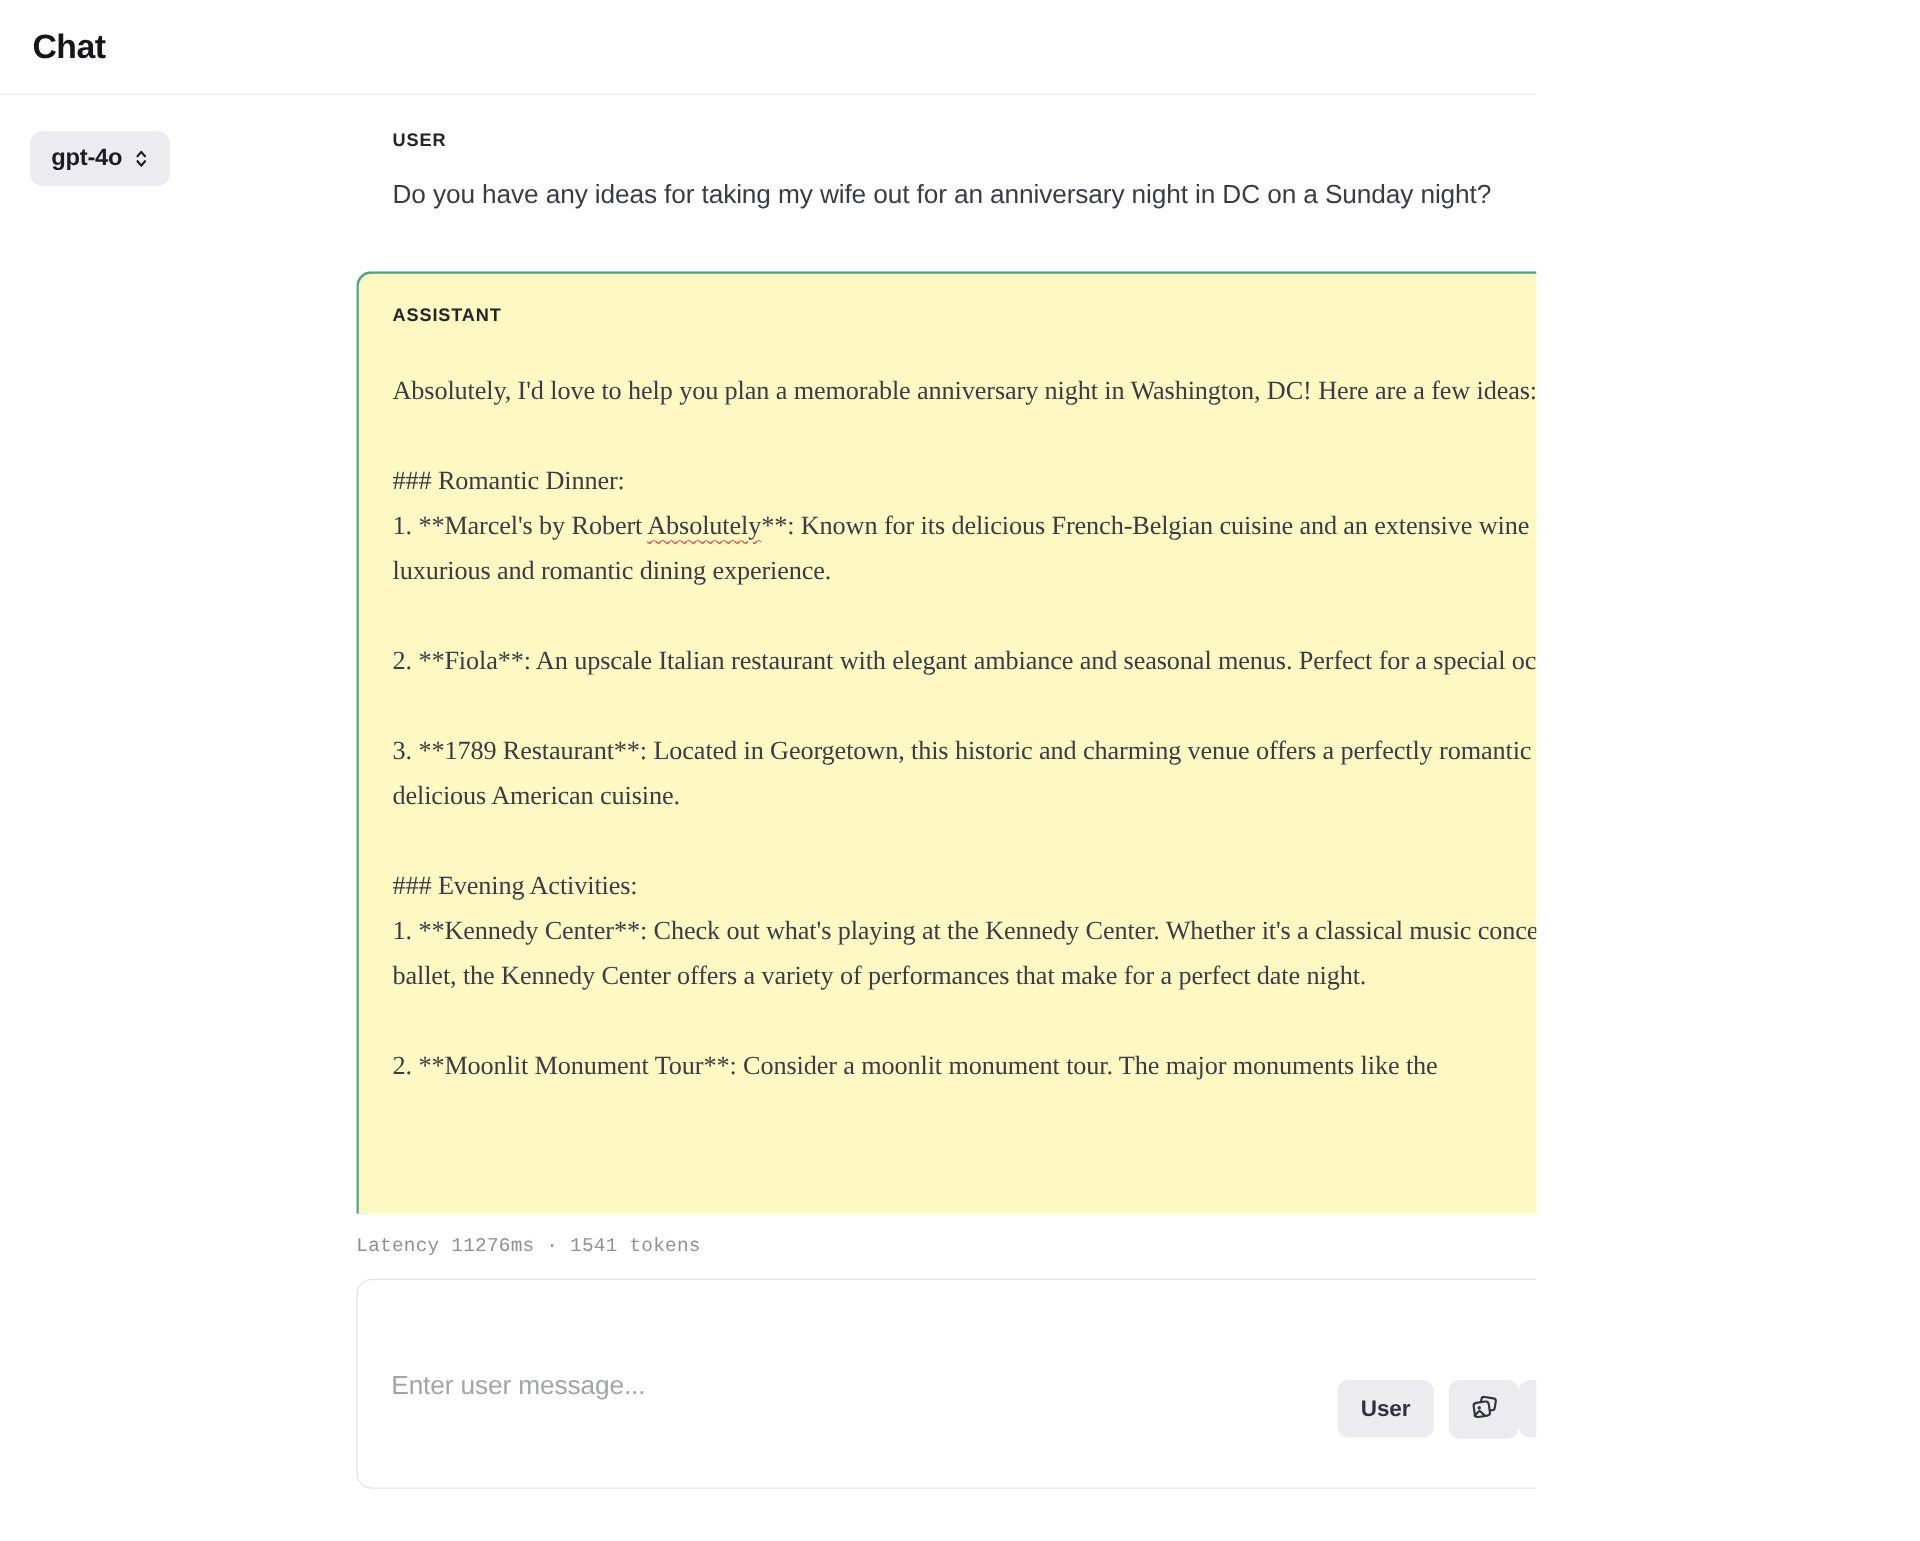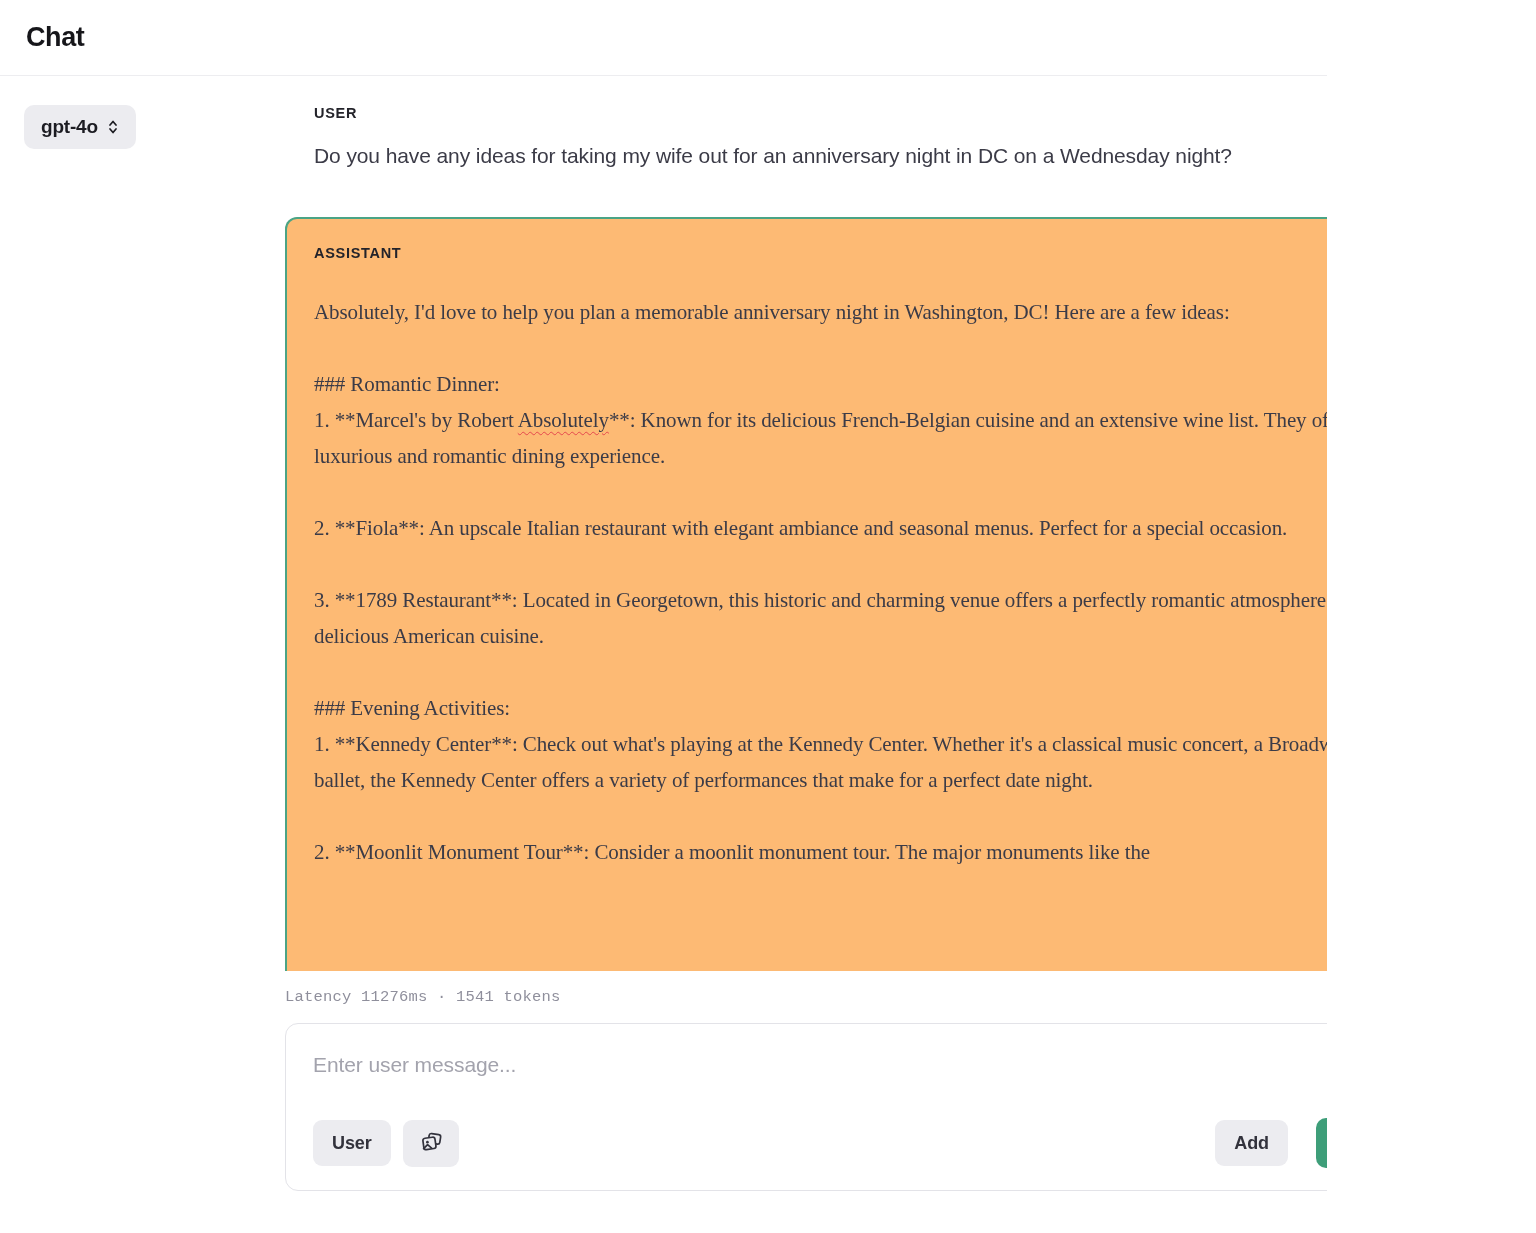--- a/index.html
+++ b/index.html
@@ -7,21 +7,21 @@
   html, body {
     width: 1536px;
     height: 1233px;
     background: #ffffff;
     font-family: "Liberation Sans", sans-serif;
     -webkit-font-smoothing: antialiased;
   }
 
   .app {
     position: relative;
-    width: 1327px;
+    width: 1229px;
     height: 1233px;
     overflow: hidden;
     background: #ffffff;
   }
 
   
   .header {
     height: 76px;
     border-bottom: 1px solid #ededf0;
     display: flex;
@@ -100,21 +100,21 @@
   
   .turn-assistant {
     margin-top: 43px;
     border: 2px solid #4aa485;
     border-bottom: none;
     border-radius: 12px 12px 0 0;
     padding: 26px 29px 0 27px;
     height: 754px;
     overflow: hidden;
     position: relative;
-    background: #fdba74;
+    background: #fef9c3;
   }
   .assistant-head {
     display: flex;
     align-items: flex-start;
     justify-content: space-between;
     margin-bottom: 16px;
   }
   .collapse-btn {
     background: none;
     border: none;
@@ -150,21 +150,21 @@
   }
 
   
   .composer {
     margin-top: 17px;
     border: 1px solid #e3e3e8;
     border-radius: 13px;
     padding: 26px 26px 22px 27px;
     min-height: 168px;
     display: flex;
-    flex-direction: column;
+    flex-direction: row;
     justify-content: space-between;
     background: #fff;
   }
   .composer-input {
     font-size: 21px;
     color: #a3a3ad;
     letter-spacing: -0.1px;
     line-height: 30px;
     border: none;
     outline: none;
@@ -258,21 +258,21 @@
             <path d="M3 11 L6 14.5 L9 11" stroke="#1c1c22" stroke-width="1.7" stroke-linecap="round" stroke-linejoin="round"></path>
           </svg>
         </span>
       </button>
     </div>
 
     <div class="conversation">
 
       <div class="turn-user">
         <div class="role-label">USER</div>
-        <div class="msg-text">Do you have any ideas for taking my wife out for an anniversary night in DC on a Wednesday night?</div>
+        <div class="msg-text">Do you have any ideas for taking my wife out for an anniversary night in DC on a Sunday night?</div>
       </div>
 
       <div class="turn-assistant">
         <div class="assistant-head">
           <div class="role-label">ASSISTANT</div>
           <button class="collapse-btn">
             <svg width="26" height="26" viewBox="0 0 26 26" fill="none">
               <circle cx="13" cy="13" r="9.6" stroke="#5c5c6b" stroke-width="1.6"></circle>
               <path d="M8.7 13 H17.3" stroke="#5c5c6b" stroke-width="1.6" stroke-linecap="round"></path>
             </svg>

